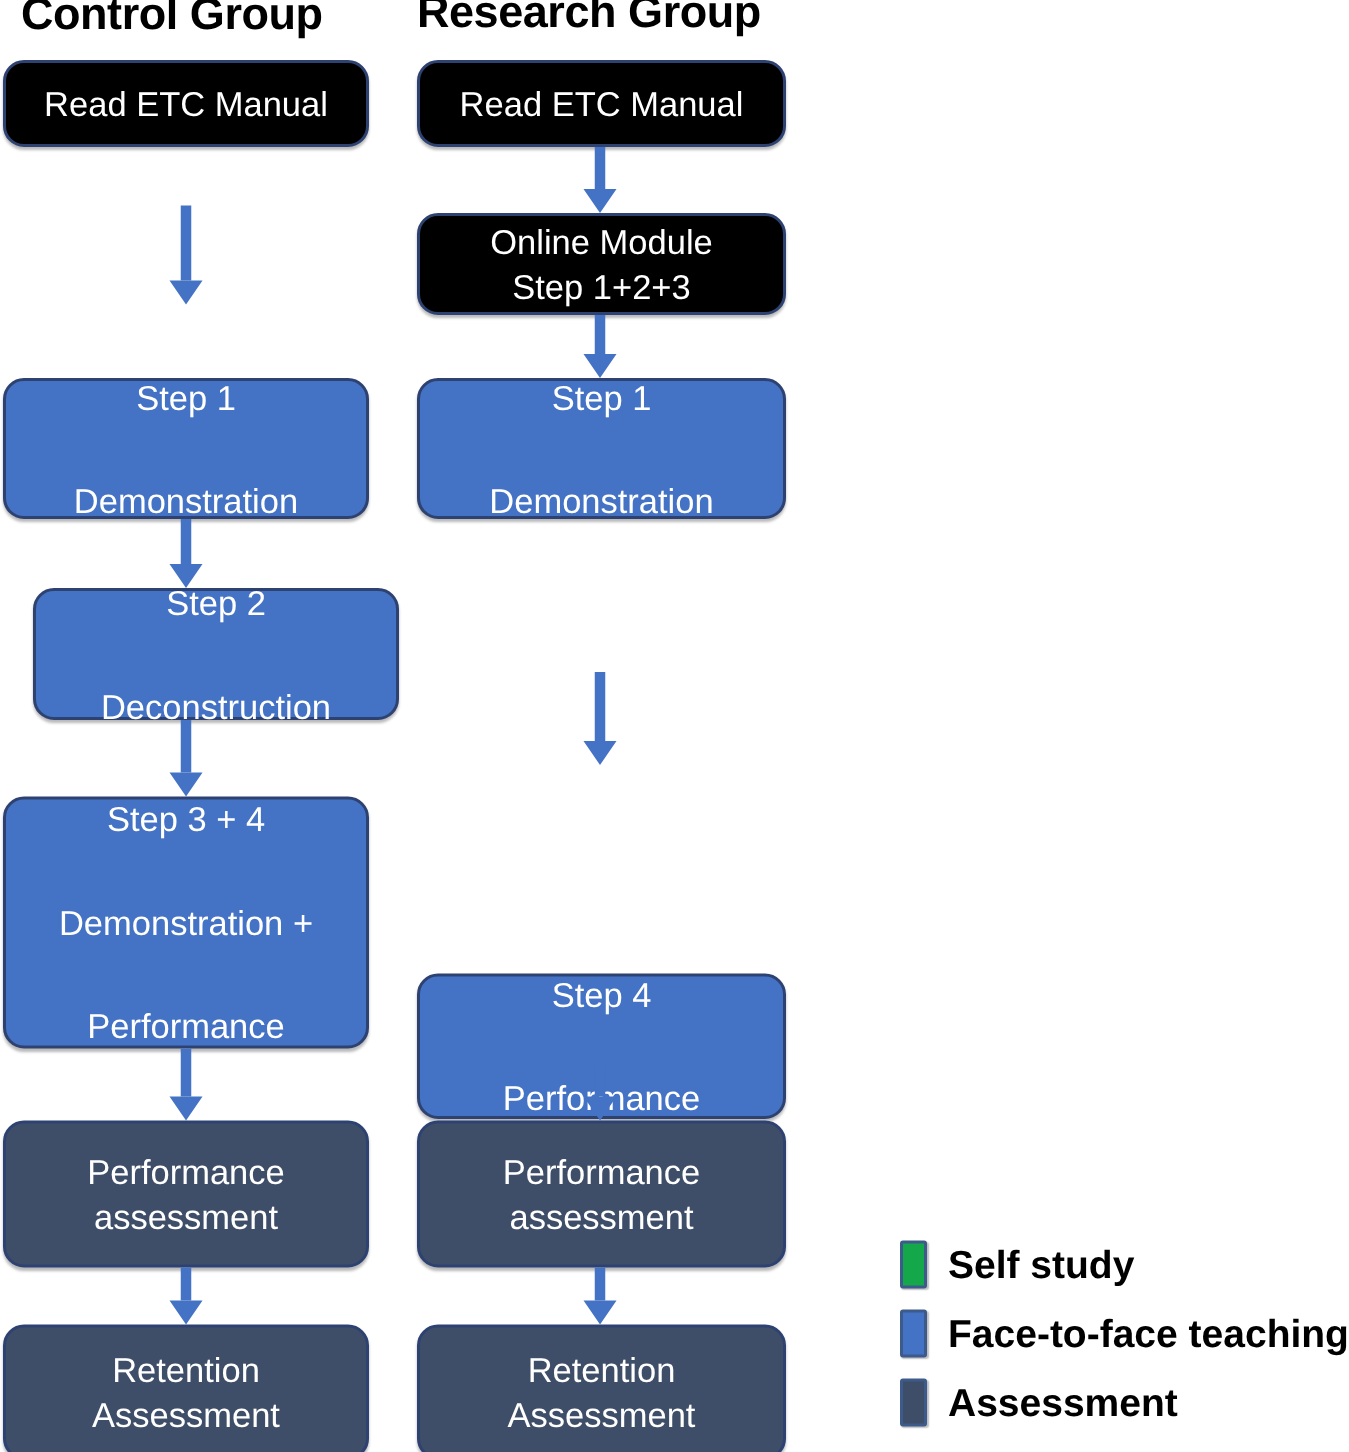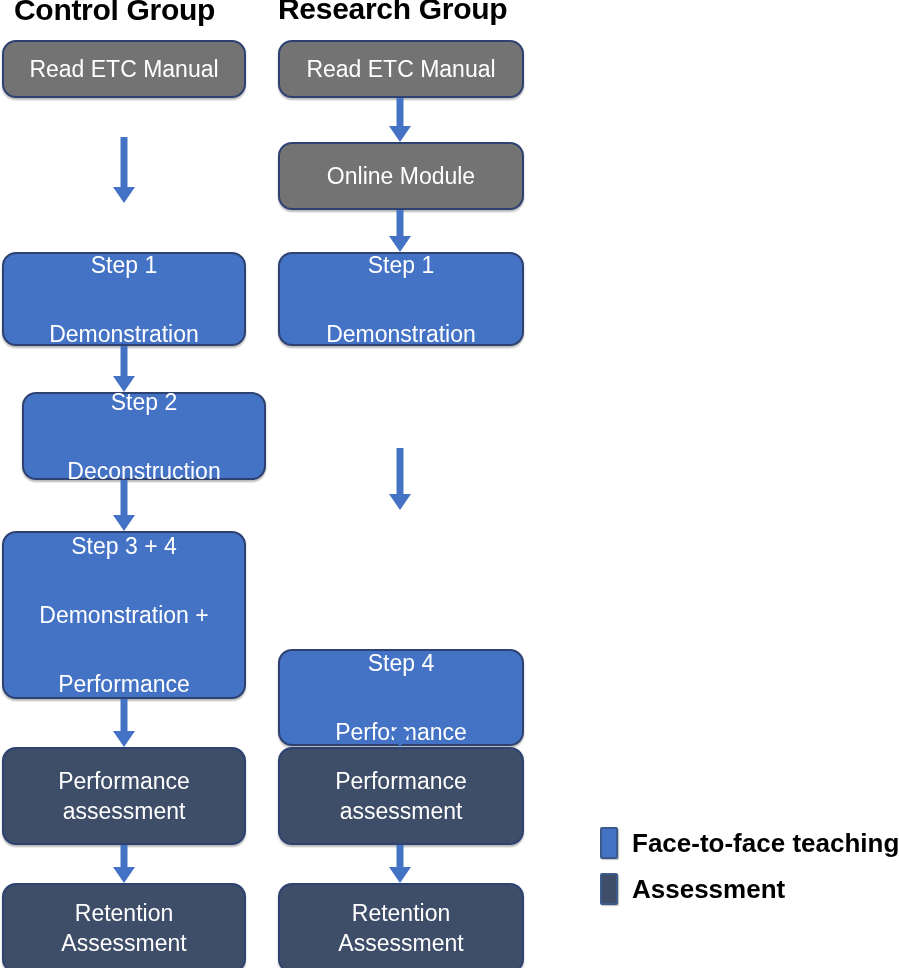--- a/index.html
+++ b/index.html
@@ -49,21 +49,21 @@
     color: #ffffff;
     font-family: "Liberation Sans", sans-serif;
     font-size: 23px;
     line-height: 30px;
     text-align: center;
     padding: 2px 6px;
     box-shadow: 0 2px 2px rgba(0,0,0,0.28);
   }
   .node .ln { display: block; white-space: nowrap; }
 
-  .green  { background: #737373; }
+  .green  { background: #000000; }
   .blue   { background: #4472C4; gap: 39px; }
   .dark   { background: #3F4E68; }
 
   
   .arrow { position: absolute; }
   .arrow .shaft {
     position: absolute;
     left: 50%;
     top: 0;
     transform: translateX(-50%);
@@ -180,20 +180,21 @@
     <span class="ln">Read ETC Manual</span>
   </div>
 
   <div class="arrow" style="left:380px; top:98px; width:40px; height:44px;">
     <div class="shaft" style="height:28px;"></div>
     <div class="head"></div>
   </div>
 
   <div class="node green" style="left:278px; top:142px; width:246px; height:68px;">
     <span class="ln">Online Module</span>
+    <span class="ln">Step 1+2+3</span>
   </div>
 
   <div class="arrow" style="left:380px; top:210px; width:40px; height:42px;">
     <div class="shaft" style="height:26px;"></div>
     <div class="head"></div>
   </div>
 
   <div class="node blue" style="left:278px; top:252px; width:246px; height:94px;">
     <span class="ln">Step 1</span>
     <span class="ln">Demonstration</span>
@@ -224,20 +225,24 @@
     <div class="head"></div>
   </div>
 
   <div class="node dark" style="left:278px; top:883px; width:246px; height:90px;">
     <span class="ln">Retention</span>
     <span class="ln">Assessment</span>
   </div>
 
   <div id="legend">
 
+    <div class="legend-row">
+      <span class="legend-swatch" style="background:#14A84B;"></span>
+      <span class="legend-label">Self study</span>
+    </div>
 
     <div class="legend-row">
       <span class="legend-swatch" style="background:#4472C4;"></span>
       <span class="legend-label">Face-to-face teaching</span>
     </div>
 
     <div class="legend-row">
       <span class="legend-swatch" style="background:#3F4E68;"></span>
       <span class="legend-label">Assessment</span>
     </div>

